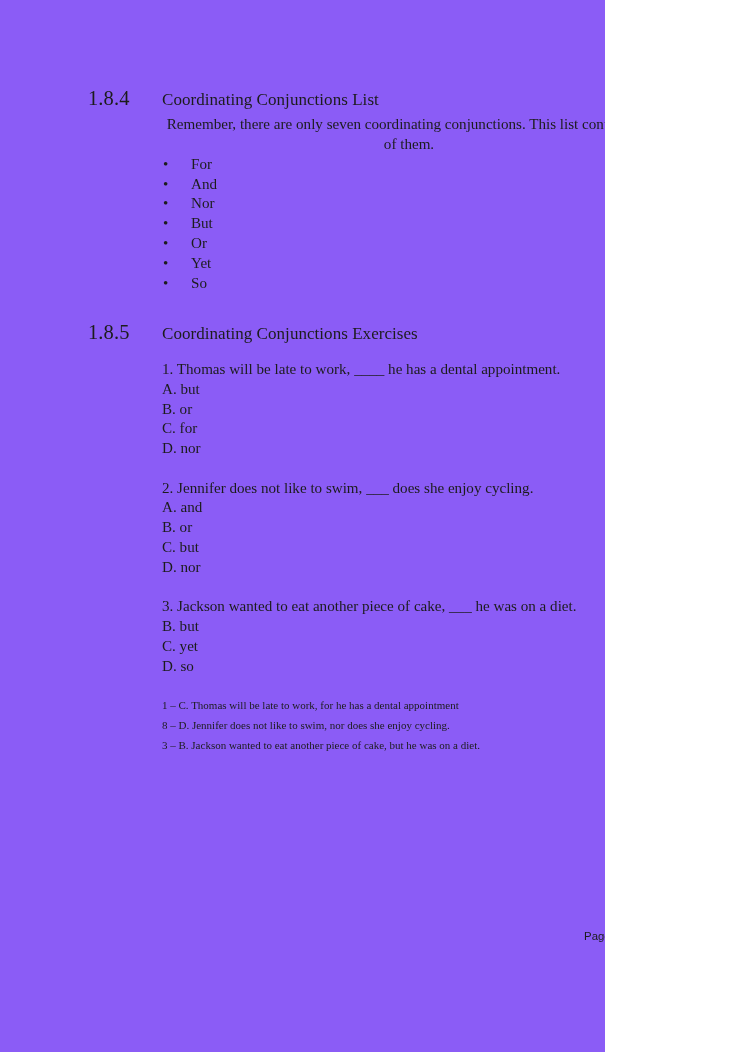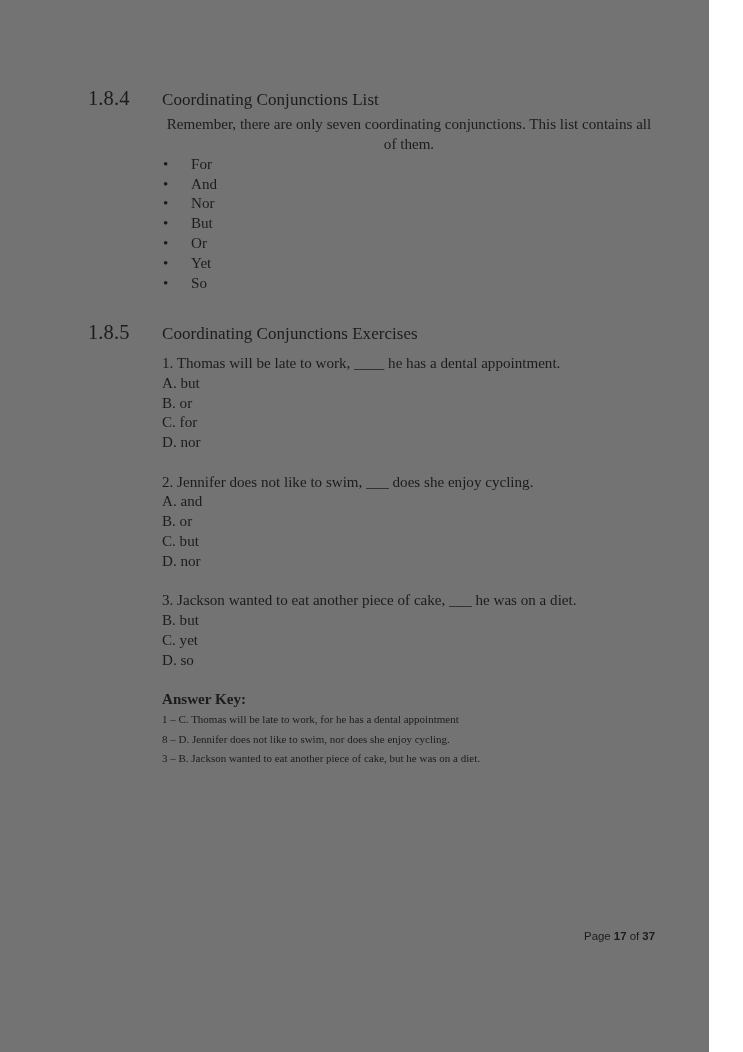--- a/index.html
+++ b/index.html
@@ -3,23 +3,23 @@
 <meta charset="utf-8">
 <title>Coordinating Conjunctions</title>
 <style>
   html, body {
     margin: 0;
     padding: 0;
     background: #ffffff;
   }
   .page {
     position: relative;
-    width: 709px;
+    width: 605px;
     height: 1052px;
-    background: #737373;
+    background: #8b5cf6;
     overflow: hidden;
     font-family: "Liberation Serif", "DejaVu Serif", serif;
     color: #1c1c1c;
     -webkit-font-smoothing: antialiased;
   }
 
   
   .section {
     position: absolute;
     left: 0;
@@ -138,21 +138,21 @@
       </ul>
     </div>
   </div>
 
   <div class="section" style="top:320px;">
     <div class="heading">
       <span class="heading-num">1.8.5</span>
       <span class="heading-title">Coordinating Conjunctions Exercises</span>
     </div>
 
-    <div class="body-block" style="margin-top:8px;">
+    <div class="body-block" style="margin-top:14px;">
 
       <div class="qblock">
         <p class="qline">1. Thomas will be late to work, ____ he has a dental appointment.</p>
         <p class="qline">A. but</p>
         <p class="qline">B. or</p>
         <p class="qline">C. for</p>
         <p class="qline">D. nor</p>
       </div>
       <div class="qgap"></div>
 
@@ -167,21 +167,20 @@
 
       <div class="qblock">
         <p class="qline">3. Jackson wanted to eat another piece of cake, ___ he was on a diet.</p>
         <p class="qline">B. but</p>
         <p class="qline">C. yet</p>
         <p class="qline">D. so</p>
       </div>
       <div class="qgap"></div>
 
       <div class="qblock">
-        <p class="answer-head">Answer Key:</p>
         <p class="aline">1 – C. Thomas will be late to work, for he has a dental appointment</p>
         <p class="aline">8 – D. Jennifer does not like to swim, nor does she enjoy cycling.</p>
         <p class="aline">3 – B. Jackson wanted to eat another piece of cake, but he was on a diet.</p>
       </div>
 
     </div>
   </div>
 
   <div class="footer">
     <span>Page </span><b>17</b><span> of </span><b>37</b>

